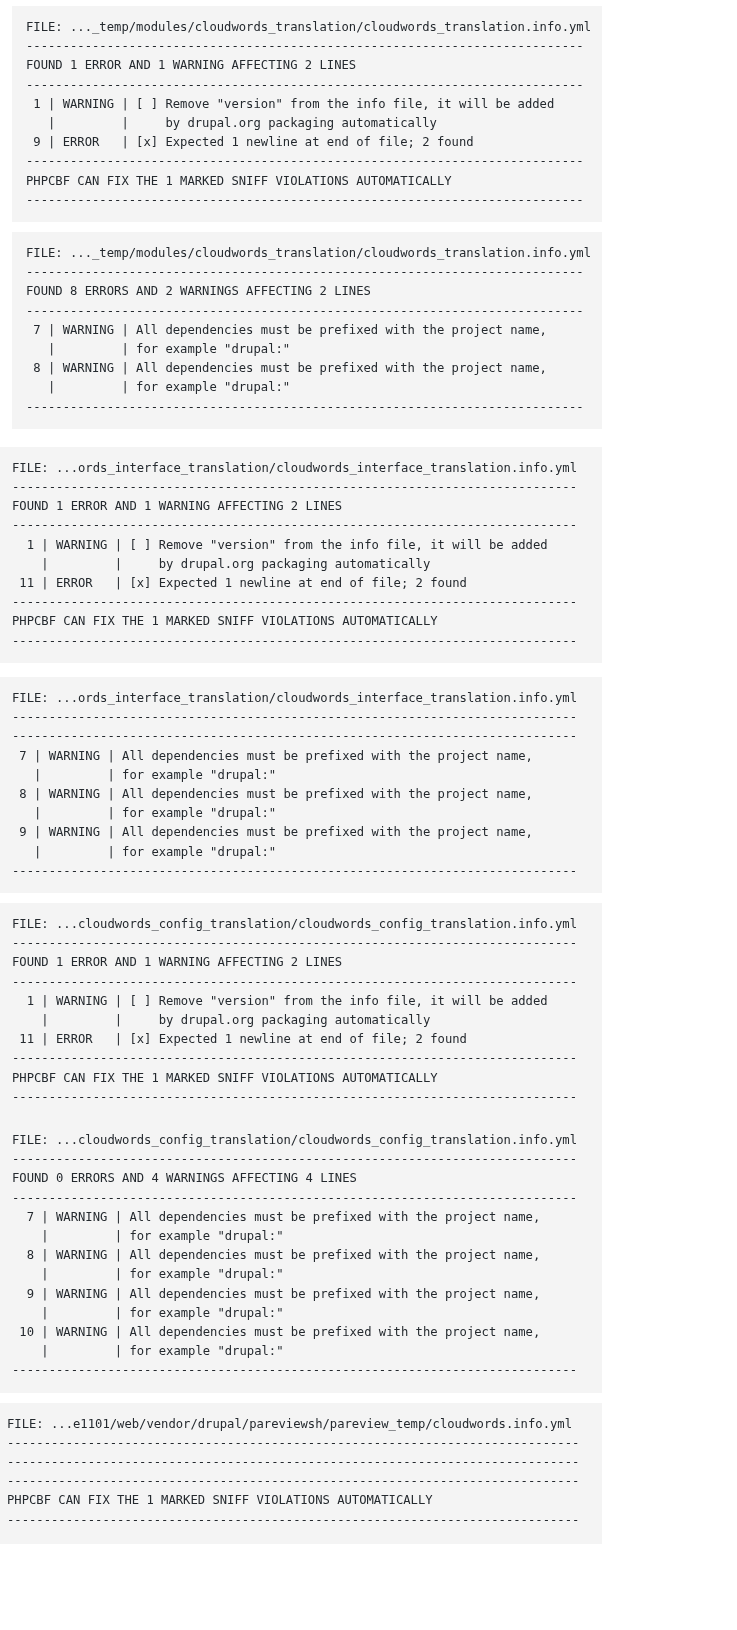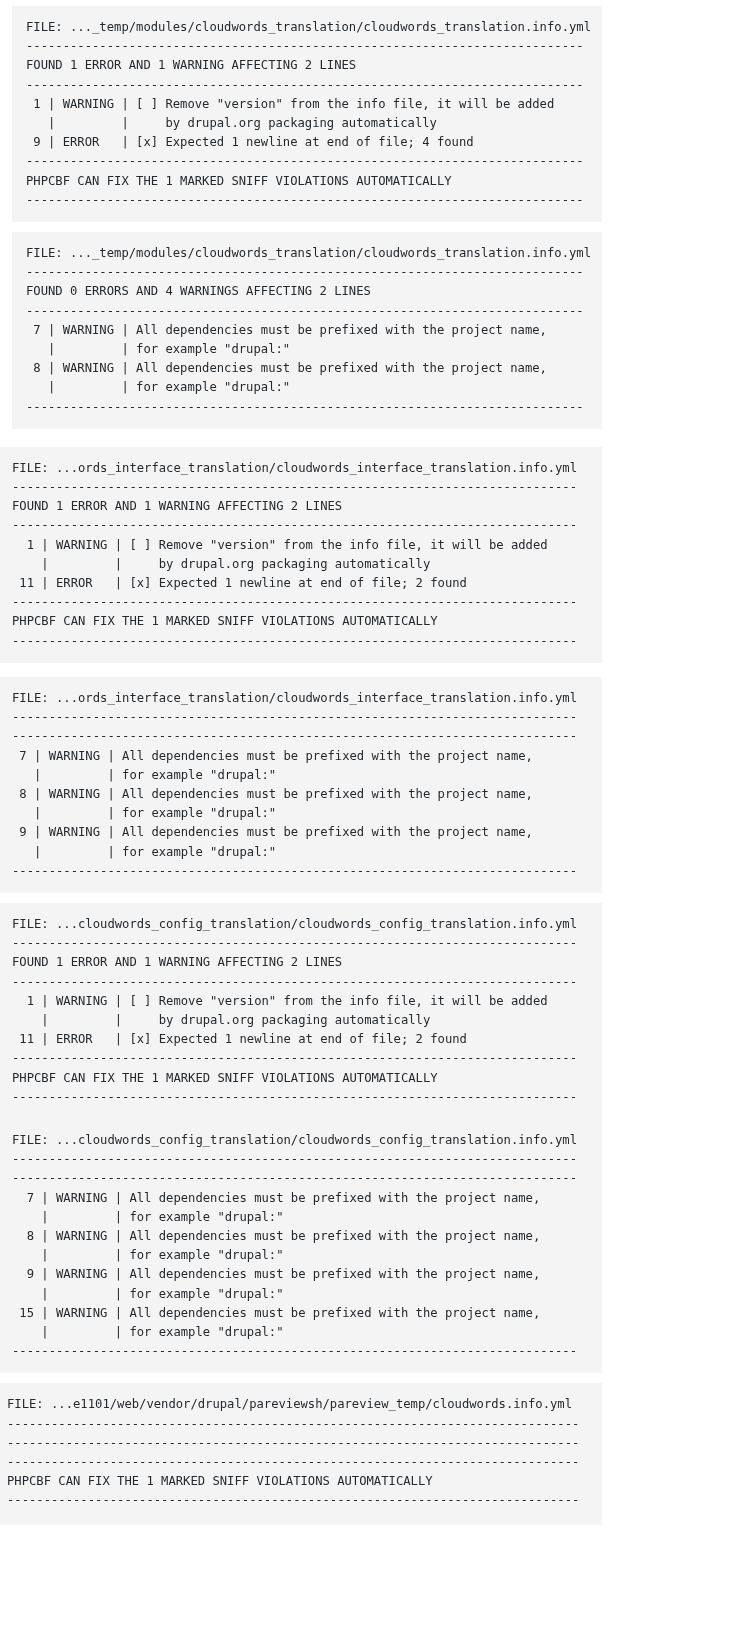--- a/index.html
+++ b/index.html
@@ -74,34 +74,34 @@
   <div class="gap-top"></div>
 
   <div class="report-block group-a">
     <div class="inner">
       <pre>FILE: ..._temp/modules/cloudwords_translation/cloudwords_translation.info.yml</pre>
       <pre>----------------------------------------------------------------------------</pre>
       <pre>FOUND 1 ERROR AND 1 WARNING AFFECTING 2 LINES</pre>
       <pre>----------------------------------------------------------------------------</pre>
       <pre> 1 | WARNING | [ ] Remove "version" from the info file, it will be added</pre>
       <pre>   |         |     by drupal.org packaging automatically</pre>
-      <pre> 9 | ERROR   | [x] Expected 1 newline at end of file; 4 found</pre>
+      <pre> 9 | ERROR   | [x] Expected 1 newline at end of file; 2 found</pre>
       <pre>----------------------------------------------------------------------------</pre>
       <pre>PHPCBF CAN FIX THE 1 MARKED SNIFF VIOLATIONS AUTOMATICALLY</pre>
       <pre>----------------------------------------------------------------------------</pre>
     </div>
   </div>
 
   <div class="gap-sm"></div>
 
   <div class="report-block group-a">
     <div class="inner">
       <pre>FILE: ..._temp/modules/cloudwords_translation/cloudwords_translation.info.yml</pre>
       <pre>----------------------------------------------------------------------------</pre>
-      <pre>FOUND 0 ERRORS AND 4 WARNINGS AFFECTING 2 LINES</pre>
+      <pre>FOUND 8 ERRORS AND 2 WARNINGS AFFECTING 2 LINES</pre>
       <pre>----------------------------------------------------------------------------</pre>
       <pre> 7 | WARNING | All dependencies must be prefixed with the project name,</pre>
       <pre>   |         | for example "drupal:"</pre>
       <pre> 8 | WARNING | All dependencies must be prefixed with the project name,</pre>
       <pre>   |         | for example "drupal:"</pre>
       <pre>----------------------------------------------------------------------------</pre>
     </div>
   </div>
 
   <div class="gap-lg"></div>
@@ -152,28 +152,29 @@
       <pre>-----------------------------------------------------------------------------</pre>
       <pre>PHPCBF CAN FIX THE 1 MARKED SNIFF VIOLATIONS AUTOMATICALLY</pre>
       <pre>-----------------------------------------------------------------------------</pre>
     </div>
   </div>
 
   <div class="report-block group-c">
     <div class="inner">
       <pre>FILE: ...cloudwords_config_translation/cloudwords_config_translation.info.yml</pre>
       <pre>-----------------------------------------------------------------------------</pre>
+      <pre>FOUND 0 ERRORS AND 4 WARNINGS AFFECTING 4 LINES</pre>
       <pre>-----------------------------------------------------------------------------</pre>
       <pre>  7 | WARNING | All dependencies must be prefixed with the project name,</pre>
       <pre>    |         | for example "drupal:"</pre>
       <pre>  8 | WARNING | All dependencies must be prefixed with the project name,</pre>
       <pre>    |         | for example "drupal:"</pre>
       <pre>  9 | WARNING | All dependencies must be prefixed with the project name,</pre>
       <pre>    |         | for example "drupal:"</pre>
-      <pre> 15 | WARNING | All dependencies must be prefixed with the project name,</pre>
+      <pre> 10 | WARNING | All dependencies must be prefixed with the project name,</pre>
       <pre>    |         | for example "drupal:"</pre>
       <pre>-----------------------------------------------------------------------------</pre>
     </div>
   </div>
 
   <div class="gap-sm"></div>
 
   <div class="report-block group-d">
     <div class="inner">
       <pre>FILE: ...e1101/web/vendor/drupal/pareviewsh/pareview_temp/cloudwords.info.yml</pre>

